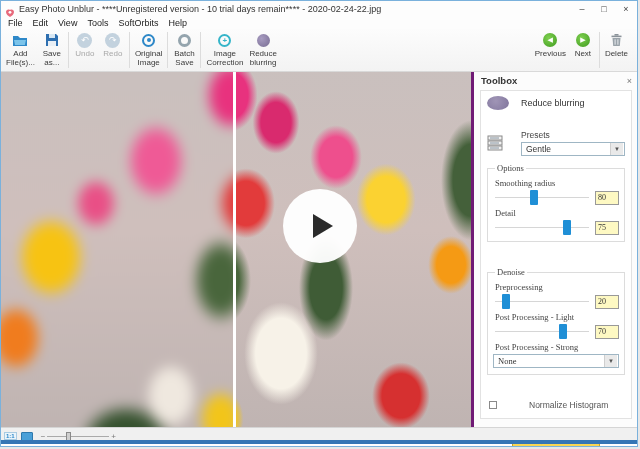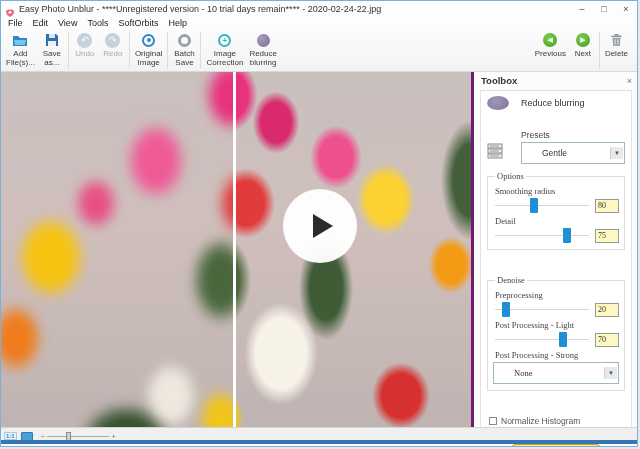--- a/index.html
+++ b/index.html
@@ -72,32 +72,32 @@
   .tb-title { font-size:9.5px; color:#333; font-weight:bold; flex:1; }
   .tb-close { font-size:9px; color:#777; }
   .tb-box { margin:3px 5px 0 6px; border:1px solid #e2e2e2; background:#fff; padding:5px 6px 6px; }
   .tool-row { display:flex; align-items:center; margin-bottom:20px; }
   .ellipse-icon { width:22px; height:14px; border-radius:50%; background:radial-gradient(circle at 40% 35%, #a095b6, #80759c); margin-right:12px; }
   .tool-name { font-size:9px; color:#333; }
   .presets-row { display:flex; align-items:flex-end; margin-bottom:7px; }
   .presets-icon { width:22px; margin-right:12px; flex:0 0 auto; }
   .presets-col { flex:1; }
   .presets-label { font-size:8.5px; color:#444; margin-bottom:2px; }
-  .combo { height:22px; border:1px solid #9fb6c4; background:#fff; display:flex; align-items:center; position:relative; padding-left:20px; }
+  .combo { height:14px; border:1px solid #9fb6c4; background:#fff; display:flex; align-items:center; position:relative; padding-left:4px; }
   .combo-text { font-size:8.5px; color:#333; flex:1; }
   .combo-arrow { width:13px; height:12px; background:#e9e9e9; border-left:1px solid #cfcfcf; display:flex; align-items:center; justify-content:center; font-size:6px; color:#555; margin-right:1px; }
   fieldset { border:1px solid #dcdcdc; margin-bottom:25px; padding:2px 5px 6px;font-family:Liberation Serif, serif; }
   legend { font-size:8.5px; color:#444; padding:0 2px; margin-left:2px; }
   .ctl-label { font-size:8.5px; color:#444; margin:3px 0 2px 2px; }
   .slider-row { display:flex; align-items:center; }
   .slider { position:relative; flex:1; height:15px; margin:0 6px 0 2px; }
   .slider .track { position:absolute; left:0; right:0; top:7px; height:1px; background:#d6d6d6; }
   .slider .thumb { position:absolute; top:0; width:8px; height:15px; background:#1f8fd6; border-radius:1px; }
   .valuebox { width:24px; height:14px; border:1px solid #999; background:#fef9c3; font-size:8px; color:#333; display:flex; align-items:center; padding-left:2px; }
-  .check-row { display:flex; align-items:center; margin:4px 0 2px 2px; }
+  .check-row { display:flex; align-items:center; margin:4px 0 2px 2px;gap:28px; }
   .checkbox { width:8px; height:8px; border:1px solid #8a8a8a; background:#fff; margin-right:4px; }
   .check-label { font-size:8.5px; color:#555; }
   .run-row { display:flex; justify-content:center; margin-top:9px; }
   .run-btn { width:88px; height:24px; background:linear-gradient(180deg,#fde98a,#f8cf3e); border:1px solid #c9a227; border-radius:3px; display:flex; align-items:center; justify-content:center; gap:10px; }
   .run-label { font-size:9.5px; color:#222; font-weight:bold; }
 
   
   .statusbar { position:absolute; left:0; right:0; top:426px; height:17px; background:#f0f0f0; border-top:1px solid #d5d5d5; display:flex; align-items:center; font-size:8px; color:#444; }
   .bottom-stripe { position:absolute; left:0; right:0; bottom:0; height:4px; background:#3576b5; }
   .sb-left { display:flex; align-items:center; padding-left:3px; gap:4px; }

